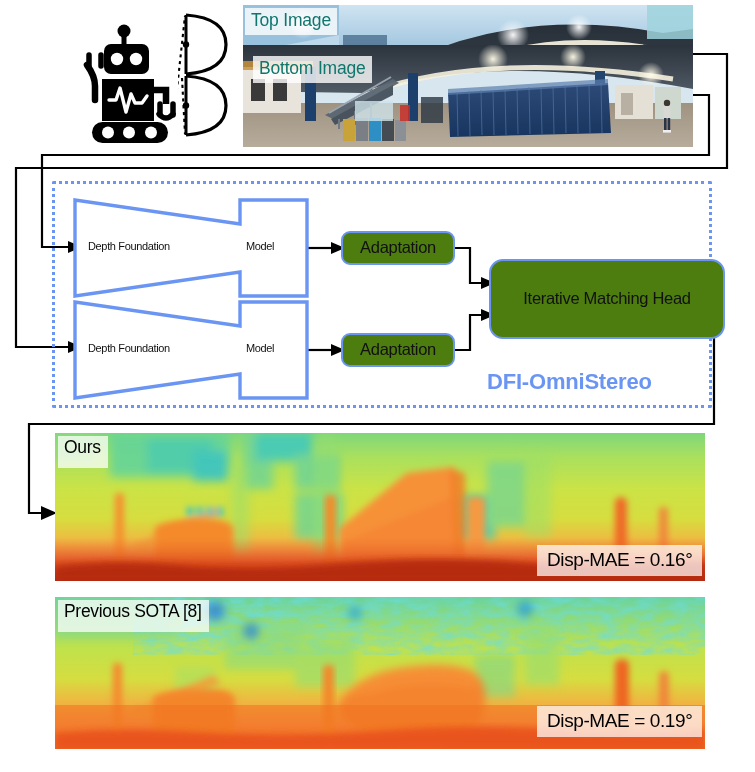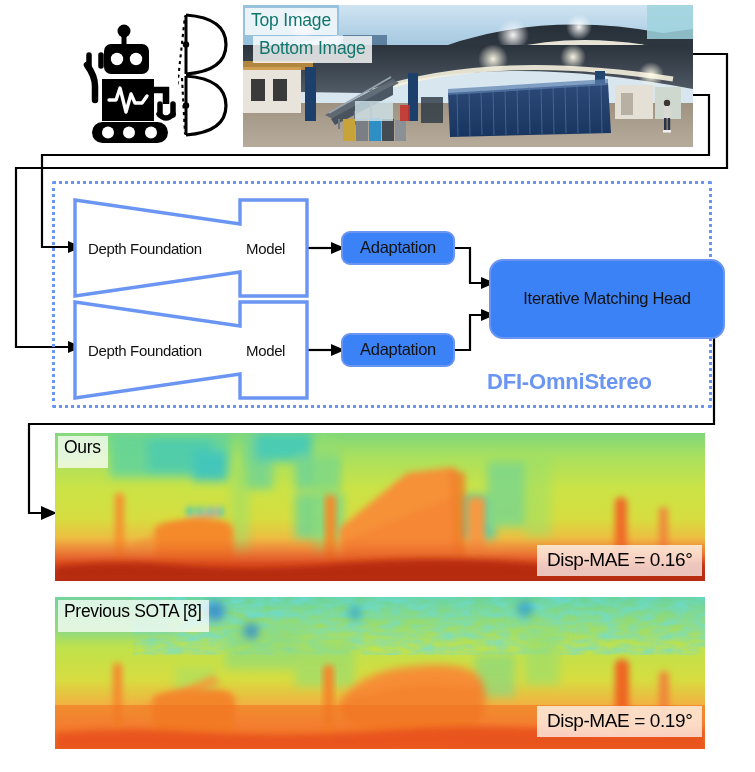--- a/index.html
+++ b/index.html
@@ -33,21 +33,21 @@
     z-index: 6;
     background: rgba(255,255,255,0.80);
     color: #0f766e;
     font-size: 17.5px;
     line-height: 1.35;
     padding: 1px 6px 2px 6px;
     white-space: nowrap;
     letter-spacing: -0.2px;
   }
   .label-top    { left: 245px; top: 8px; }
-  .label-bottom { left: 253px; top: 36px; text-align: right; }
+  .label-bottom { left: 253px; top: 56px; text-align: right; }
 
   
   .flow { stroke: #000; stroke-width: 2.2; fill: none; stroke-linejoin: miter; }
   .flow-arrow { fill: #000; }
 
   
   .dfi-box {
     left: 52px; top: 181px; width: 660px; height: 227px;
     border: 3px dotted #6B95F2;
     border-radius: 2px;
@@ -59,32 +59,32 @@
     font-size: 22px;
     letter-spacing: -0.2px;
     text-align: center;
   }
 
   
   .hourglass { }
   .hg-poly { fill: #ffffff; stroke: #6B95F2; stroke-width: 3.4; stroke-linejoin: miter; }
   .hg-text {
     position: absolute;
-    font-size: 15px;
+    font-size: 11px;
     color: #111;
     white-space: nowrap;
     letter-spacing: -0.35px;
   }
 
   
   .rbox {
     position: absolute;
     border: 2.6px solid #6B95F2;
     border-radius: 9px;
-    background: #3b82f6;
+    background: #4d7c0f;
     display: flex;
     align-items: center;
     justify-content: center;
     color: #111;
     font-size: 16.5px;
     text-align: center;
     letter-spacing: -0.3px;
     line-height: 1.28;
   }
   .rbox-adapt-top { left: 341px; top: 231px; width: 114px; height: 34px; }

